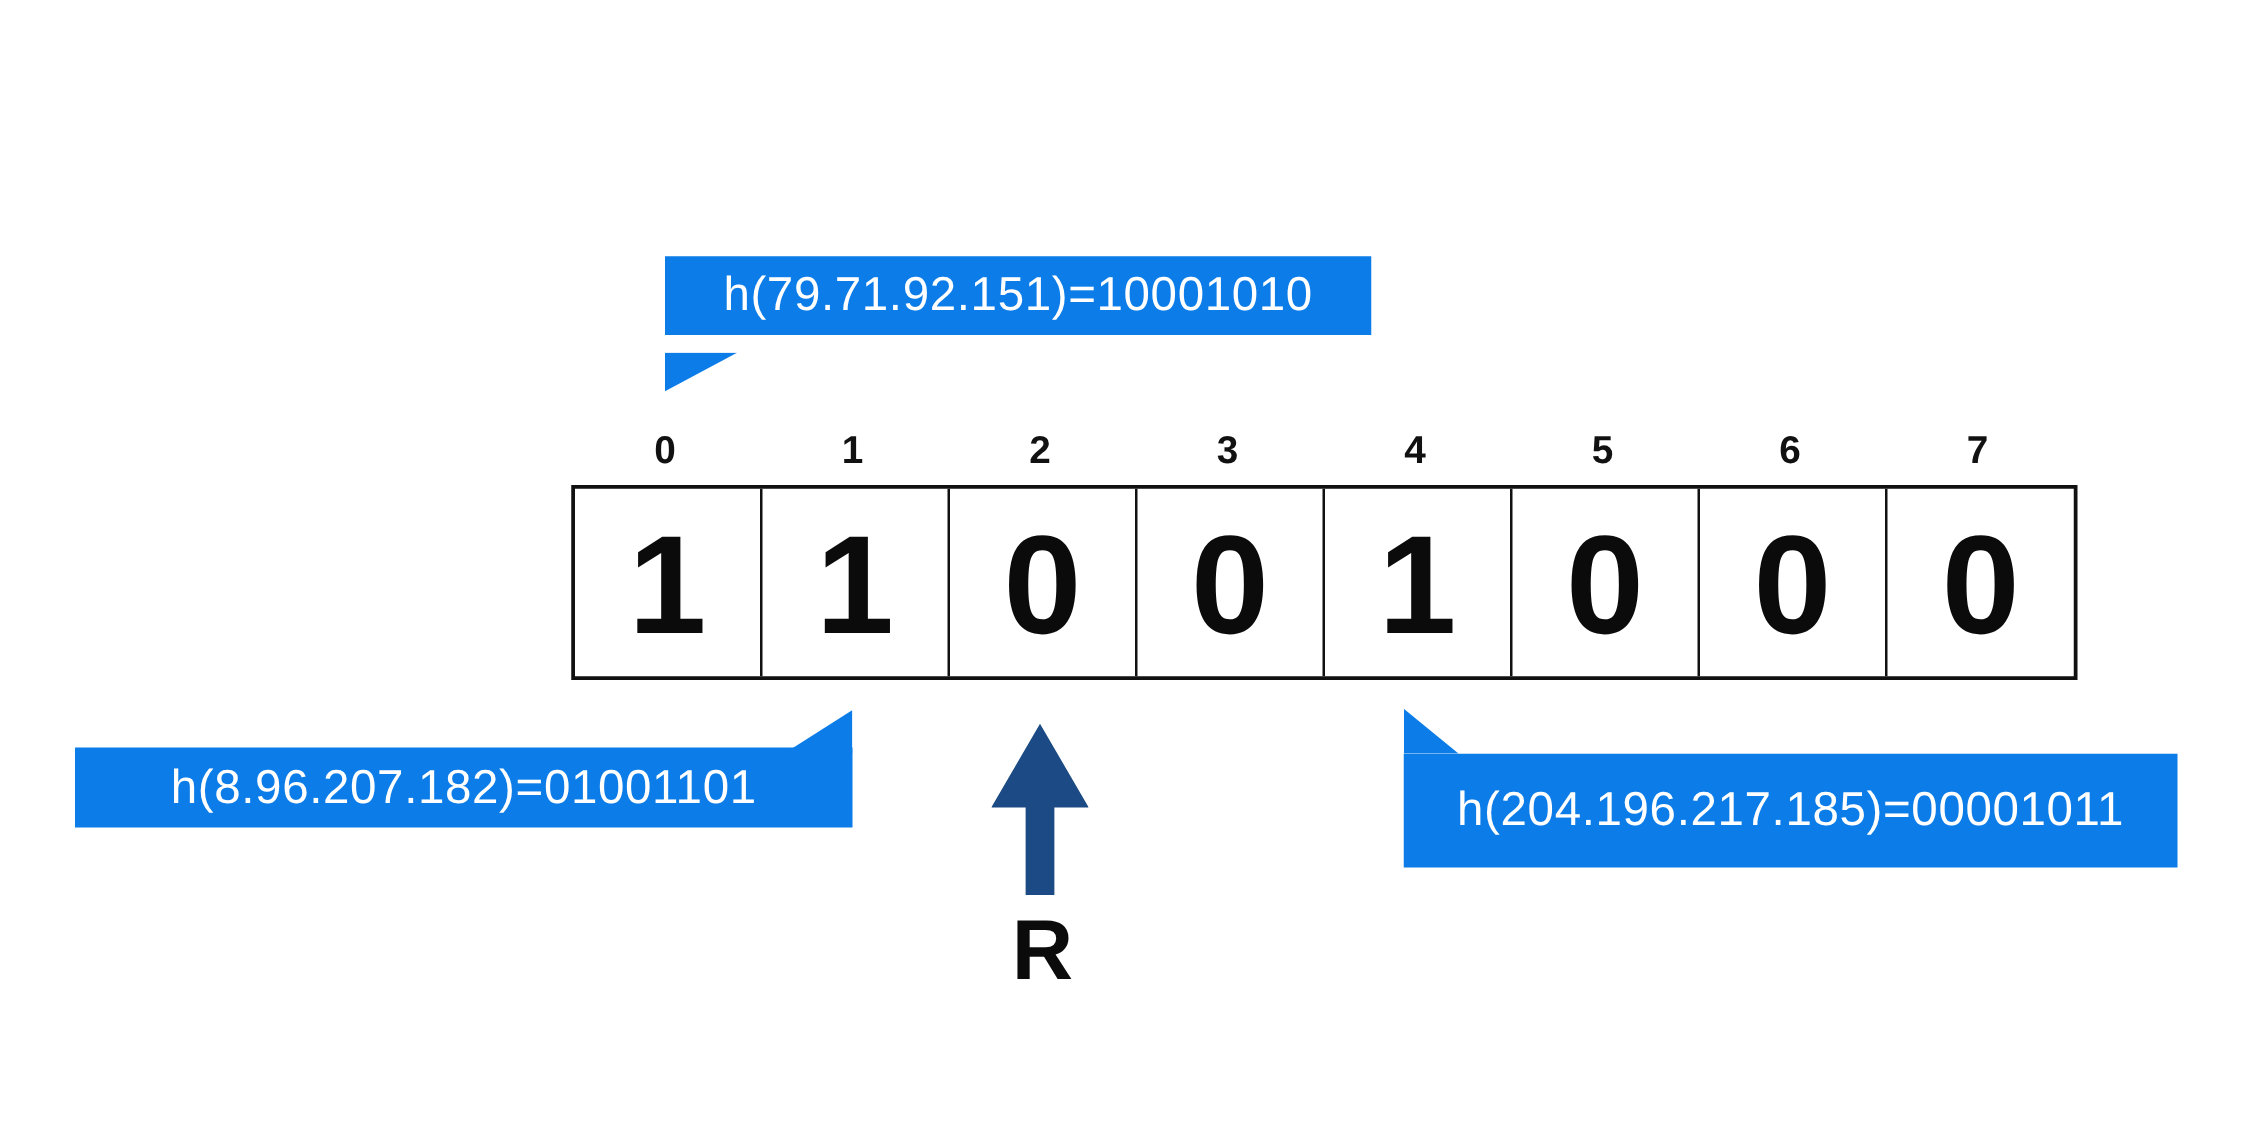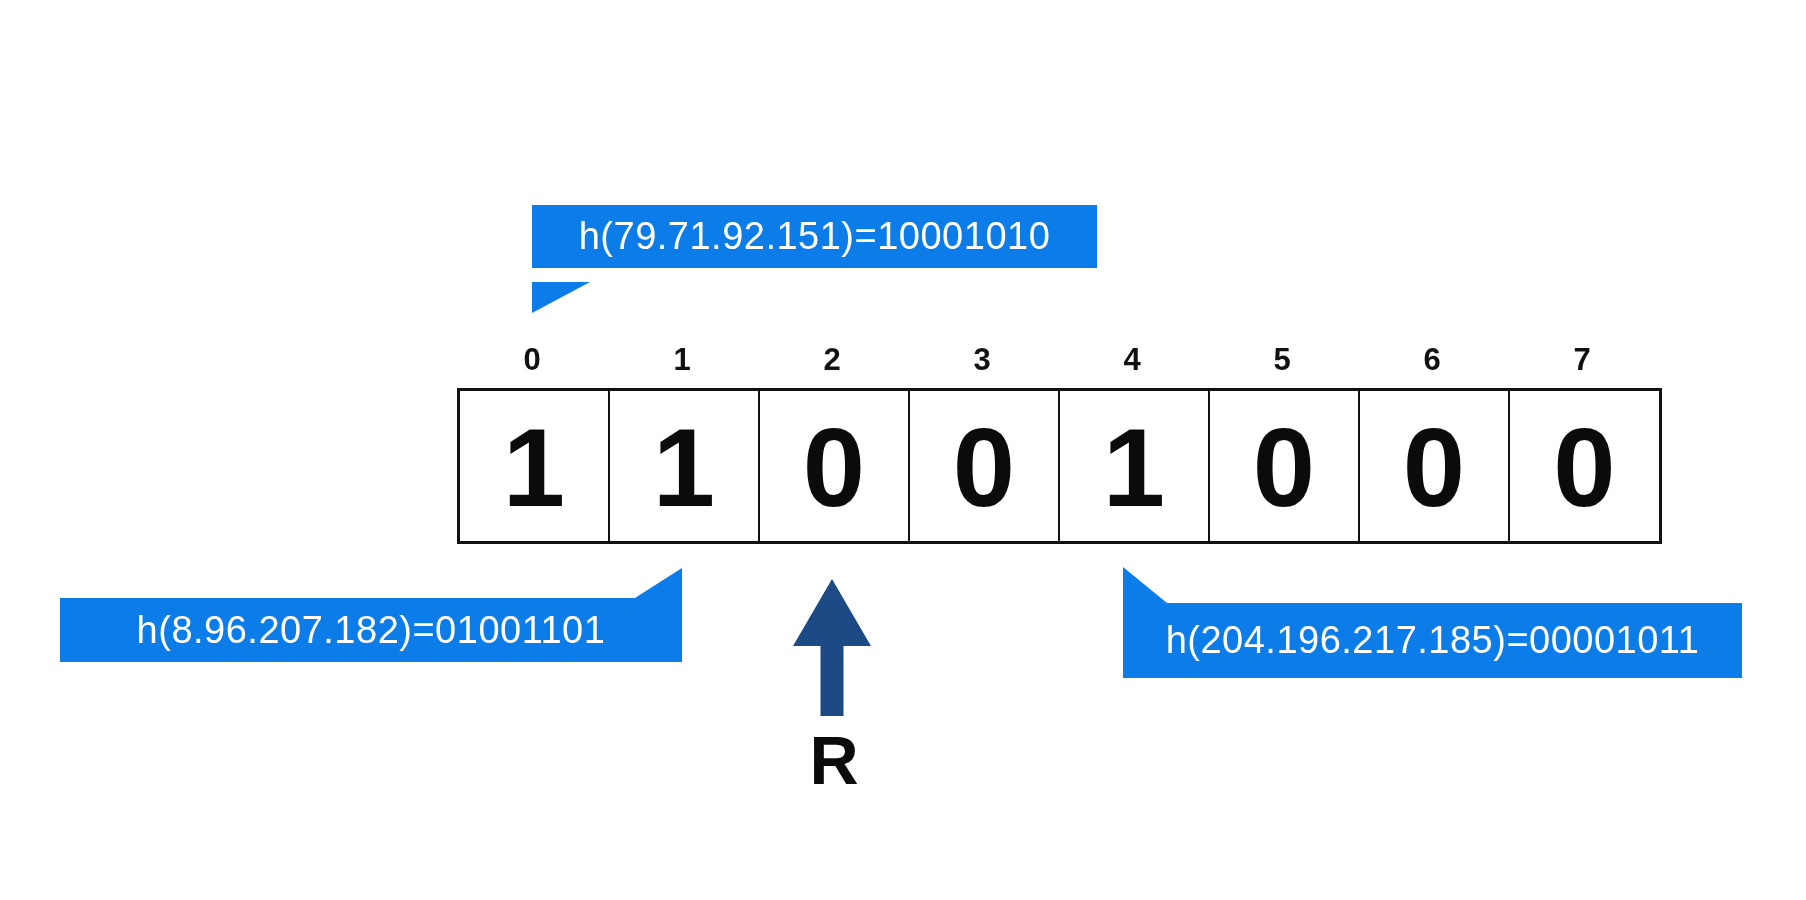--- a/index.html
+++ b/index.html
@@ -14,21 +14,21 @@
     position:absolute;
     background:#0b7ce8;
     color:#ffffff;
     font-size:38px;
     display:flex;align-items:center;justify-content:center;
     white-space:nowrap;
     letter-spacing:0.5px;
   }
   .callout-top{left:532px;top:205px;width:565px;height:63px;}
   .callout-bl{left:60px;top:598px;width:622px;height:64px;}
-  .callout-br{left:1123px;top:603px;width:619px;height:75px;}
+  .callout-br{left:1123px;top:603px;width:619px;height:91px;}
 
   .tail{position:absolute;background:#0b7ce8;}
   .tail-top{ left:532px; top:282px; width:58px; height:31px;
              clip-path:polygon(0 0,100% 0,0 100%);}
   .tail-bl{  left:627px; top:568px; width:55px; height:35px;
              clip-path:polygon(100% 0,100% 100%,0 100%);}
   .tail-br{  left:1123px;top:567px; width:44px; height:36px;
              clip-path:polygon(0 0,100% 100%,0 100%);}
 
   

